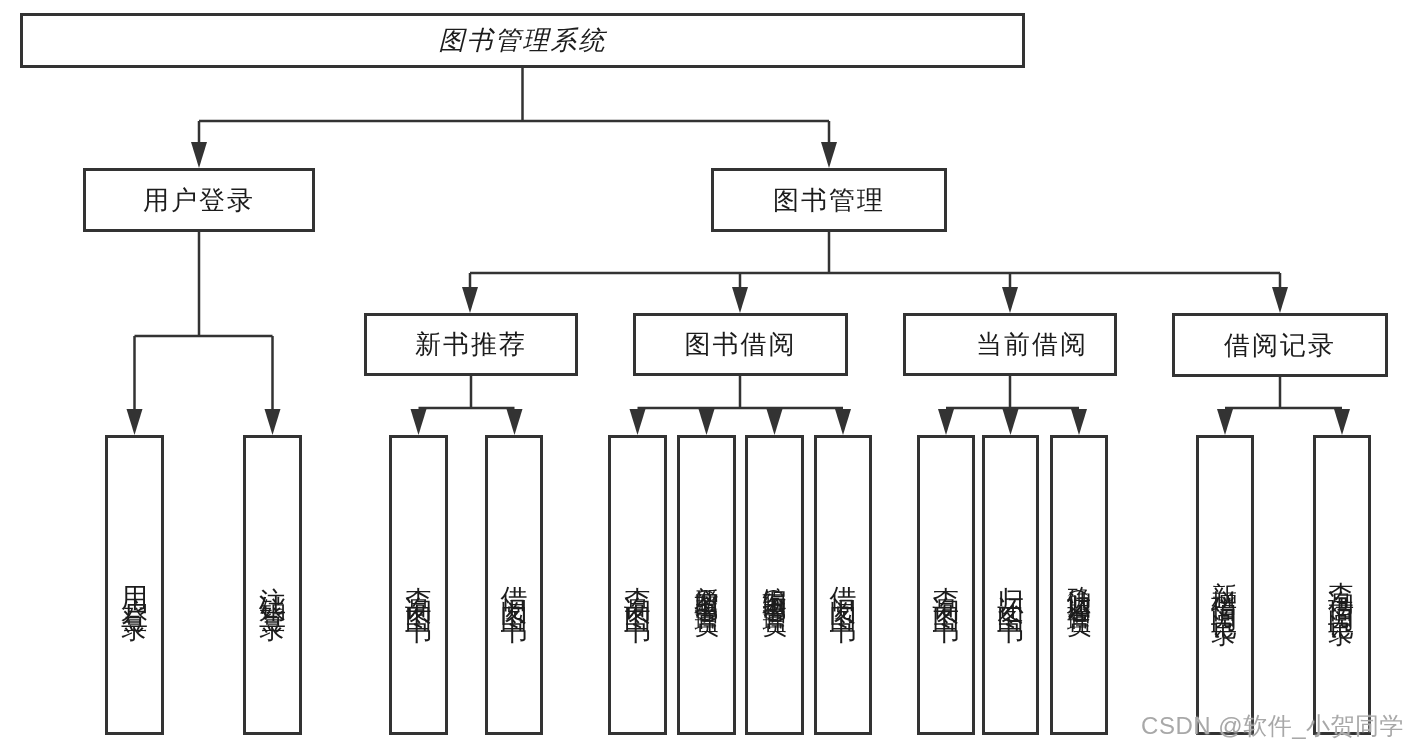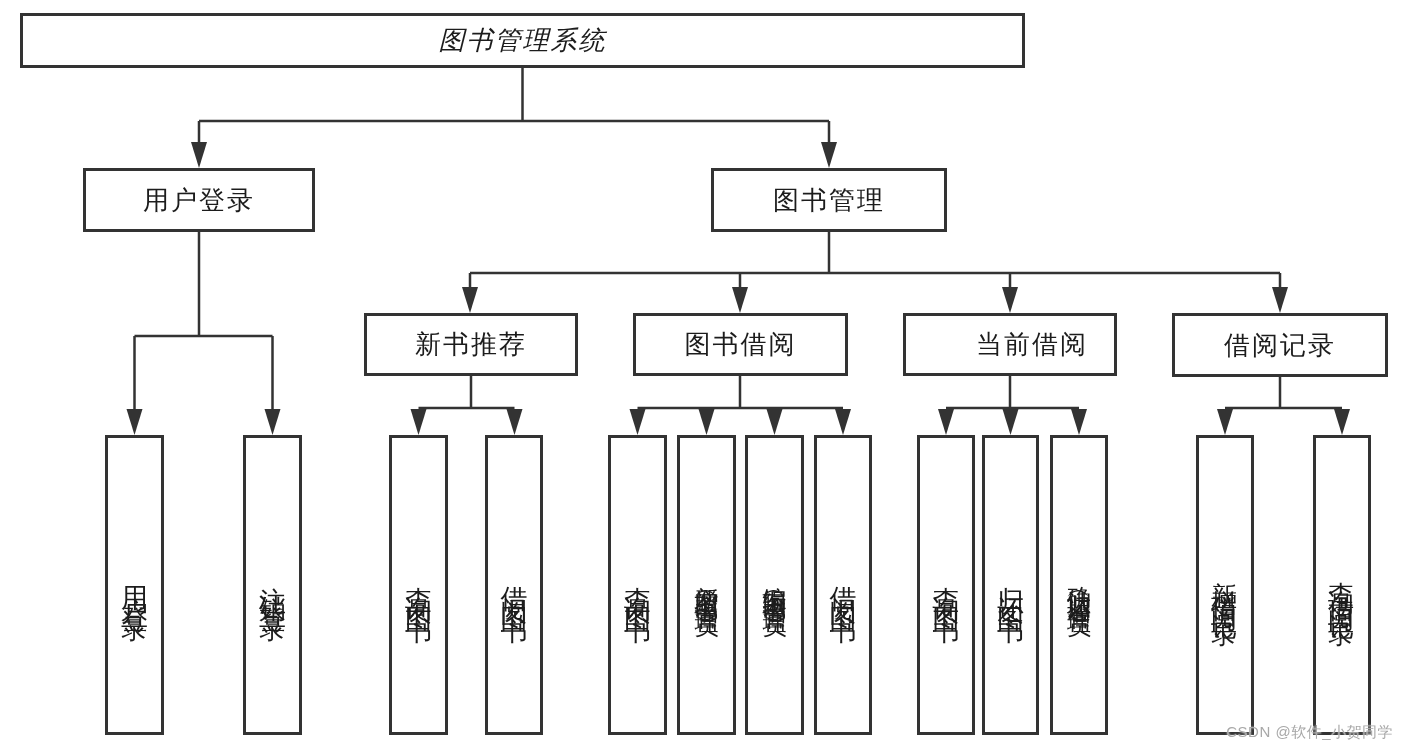--- a/index.html
+++ b/index.html
@@ -41,23 +41,23 @@
   .leaf {
     writing-mode: vertical-rl;
     text-orientation: mixed;
     white-space: normal;
   }
   .leaf-sm { font-size: 27px; letter-spacing: 10px; }
   .leaf-md { font-size: 26px; letter-spacing: 8px; }
   .leaf-lg { font-size: 24px; letter-spacing: 4px; }
   .watermark {
     position: absolute;
-    right: 12px;
+    right: 1px;
     bottom: 5px;
-    font-size: 15px;
+    font-size: 24px;
     letter-spacing: 0.5px;
     color: var(--watermark-color);
     text-shadow: 0 0 2px #ffffff;
     z-index: 5;
   }
   
   .n-root        { left: 20px;   top: 13px;  width: 1005px; height: 55px; font-style: italic; }
   .n-user-login  { left: 83px;   top: 168px; width: 232px;  height: 64px; }
   .n-book-mgmt   { left: 711px;  top: 168px; width: 236px;  height: 64px; }
   .n-new-books   { left: 364px;  top: 313px; width: 214px;  height: 63px; }

